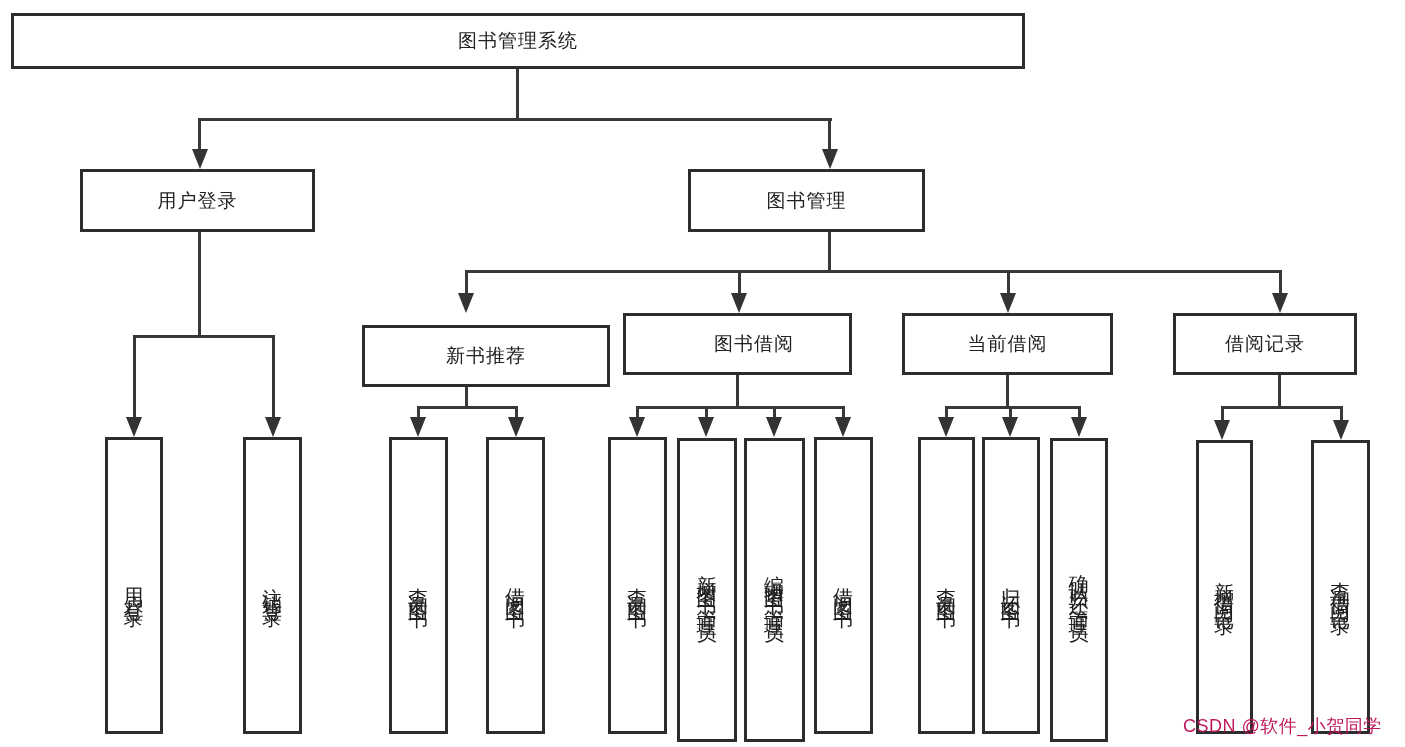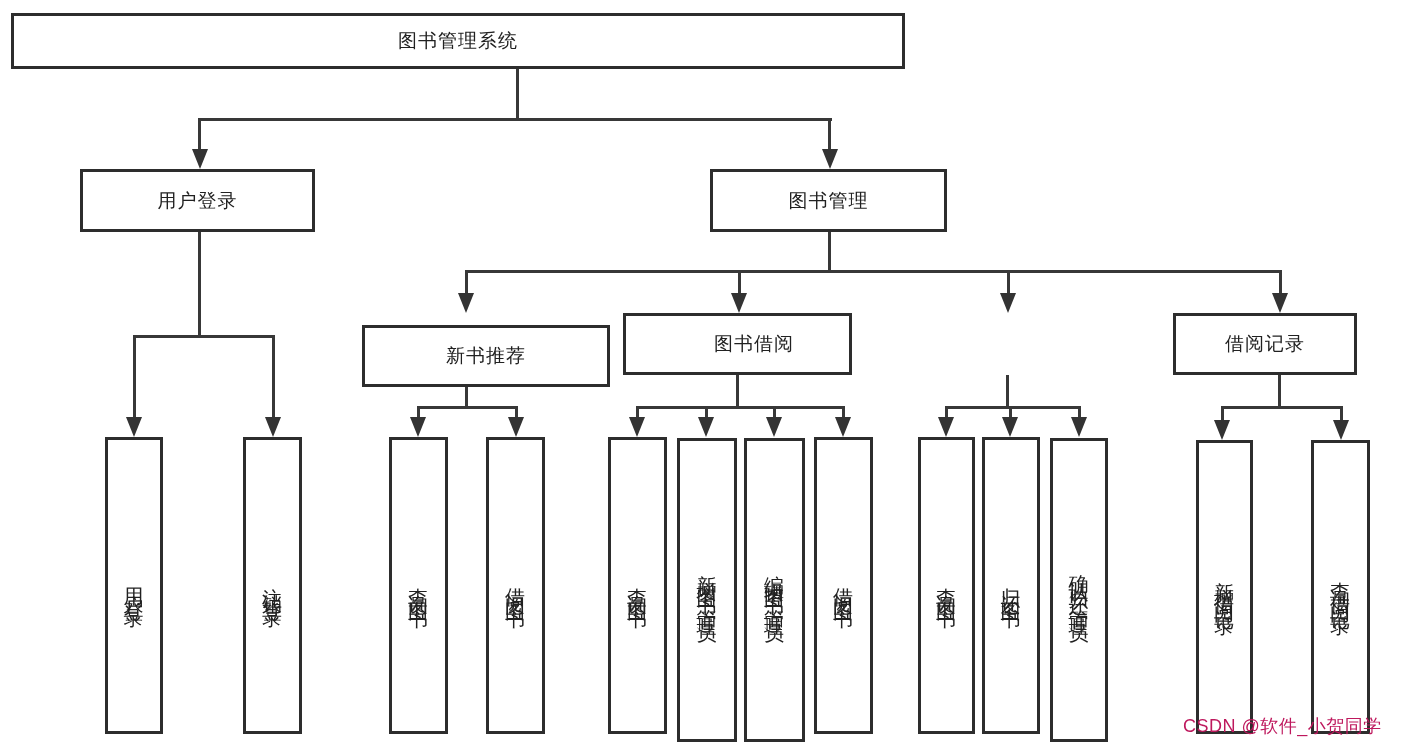--- a/index.html
+++ b/index.html
@@ -26,40 +26,43 @@
   .watermark {
     position:absolute; left:1183px; top:714px; z-index:3;
     font-size:18px; color:#be185d; letter-spacing:0.5px; white-space:nowrap;
   }
 </style>
 </head>
 <body>
 
 <div id="canvas">
 
-  <div class="box hbox" style="left:11px; top:13px; width:894px; height:56px;">
+  <div class="box hbox" style="left:11px; top:13px; width:1014px; height:56px;">
     <span>图书管理系统</span>
   </div>
 
   <div class="box hbox" style="left:80px; top:169px; width:235px; height:63px;">
     <span>用户登录</span>
   </div>
 
-  <div class="box hbox" style="left:710px; top:169px; width:237px; height:63px;">
+  <div class="box hbox" style="left:688px; top:169px; width:237px; height:63px;">
     <span>图书管理</span>
   </div>
 
   <div class="box hbox" style="left:362px; top:313px; width:248px; height:62px;margin-top:12px;">
     <span>新书推荐</span>
   </div>
 
   <div class="box hbox" style="left:623px; top:313px; width:229px; height:62px;padding-left:33px;">
     <span>图书借阅</span>
   </div>
 
+  <div class="box hbox" style="left:902px; top:313px; width:211px; height:62px;">
+    <span>当前借阅</span>
+  </div>
 
   <div class="box hbox" style="left:1173px; top:313px; width:184px; height:62px;">
     <span>借阅记录</span>
   </div>
 
   <div class="box vbox" style="left:105px; top:437px; width:58px; height:297px;">
     <span>用户登录</span>
   </div>
 
   <div class="box vbox" style="left:243px; top:437px; width:59px; height:297px;">

